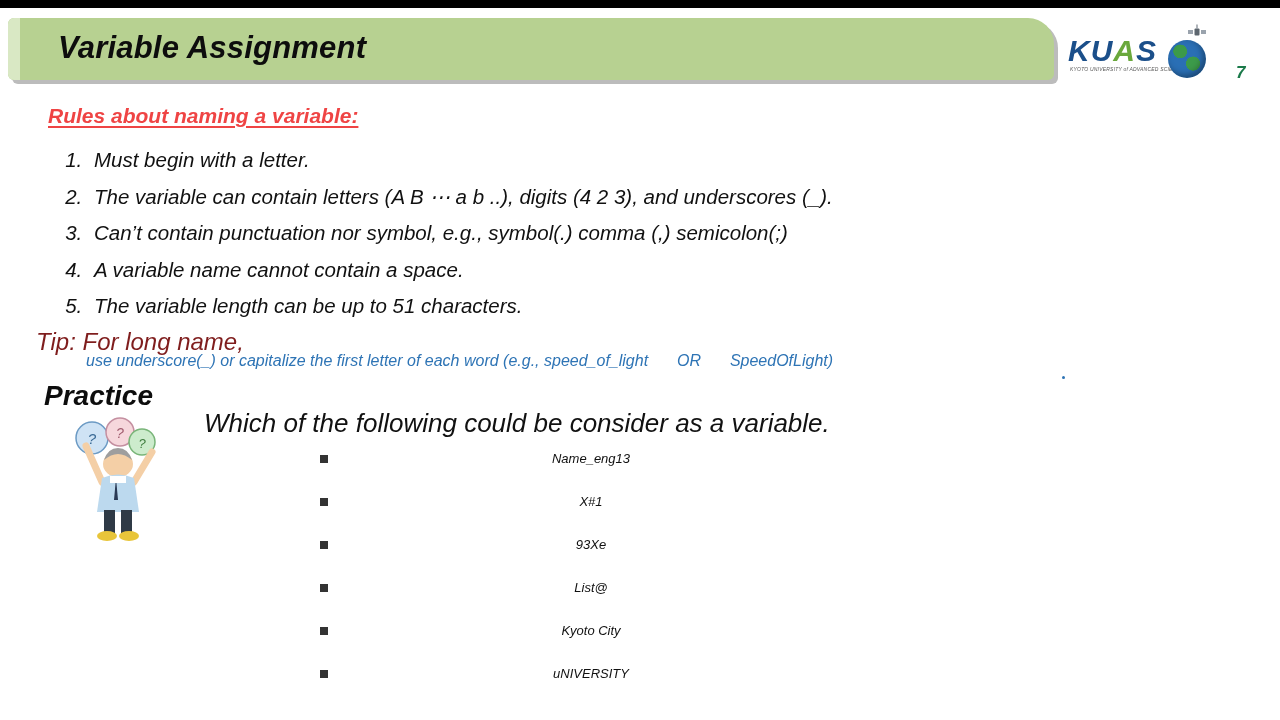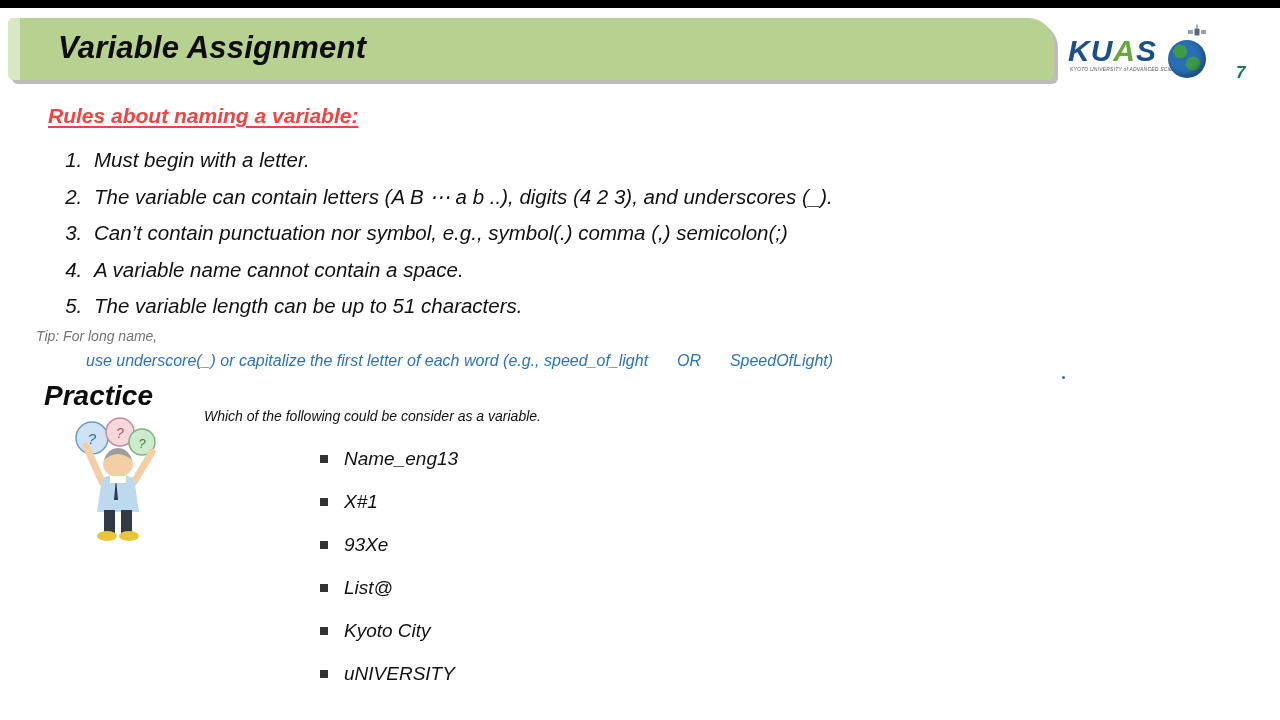--- a/index.html
+++ b/index.html
@@ -117,22 +117,22 @@
   ol#rules-list li {
     font-size: 20.5px;
     color: #111;
     line-height: 36.5px;
     padding-left: 6px;
   }
 
   #tip-line1 {
     position: absolute;
     left: 36px; top: 320px;
-    font-size: 14px;
-    color: #737373;
+    font-size: 24px;
+    color: #7f1d1d;
   }
   #tip-line2 {
     position: absolute;
     left: 86px; top: 344px;
     font-size: 16px;
     color: #2e74b5;
   }
   #tip-line2 .gap { display:inline-block; width: 20px; }
 
   #practice-title {
@@ -146,39 +146,40 @@
   
   #thinker {
     position: absolute;
     left: 62px; top: 404px;
     width: 112px; height: 132px;
   }
 
   #question-text {
     position: absolute;
     left: 204px; top: 400px;
-    font-size: 14px;
+    font-size: 26px;
     color: #111;
   }
 
   #answer-list {
     position: absolute;
     left: 318px; top: 438px;
     width: 520px;
     margin: 0;
     padding: 0;
     list-style: none;
   }
   #answer-list li {
     position: relative;
-    font-size: 19px;
+    font-size: 13px;
     color: #111;
     height: 43px;
     line-height: 26px;
     padding-left: 26px;
+    text-align: center;
   }
   #answer-list li::before {
     content: "";
     position: absolute;
     left: 2px; top: 9px;
     width: 8px; height: 8px;
     background: #333;
   }
 
   #stray-dot {

